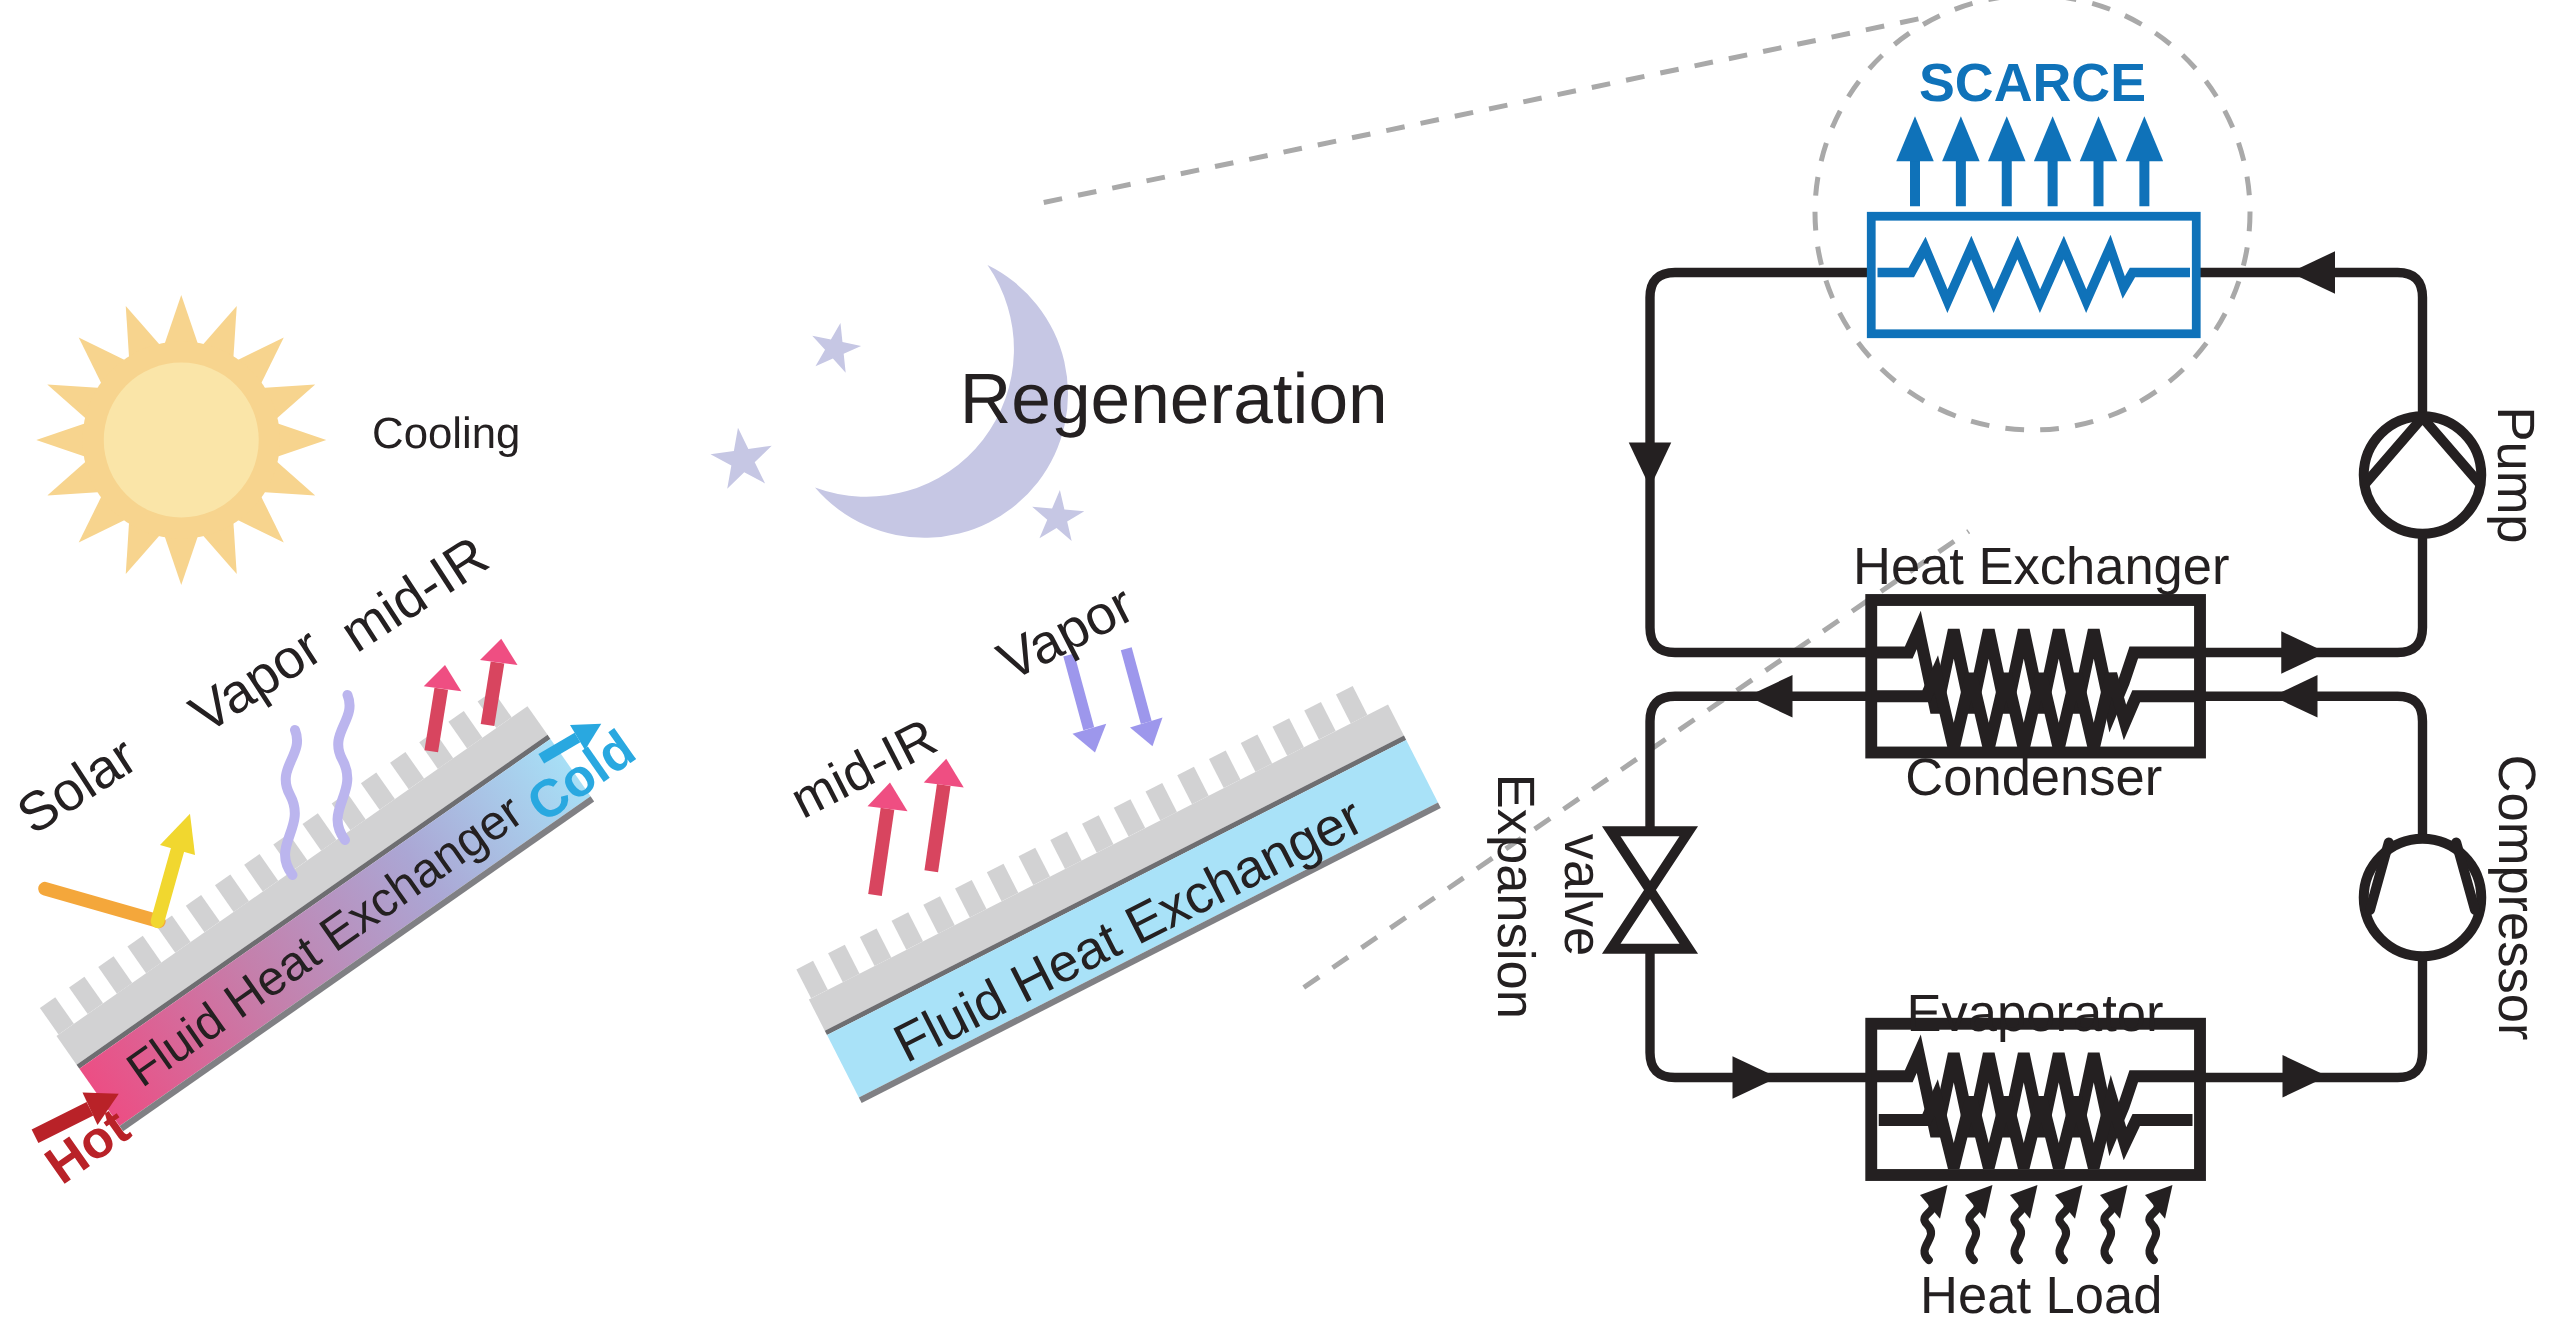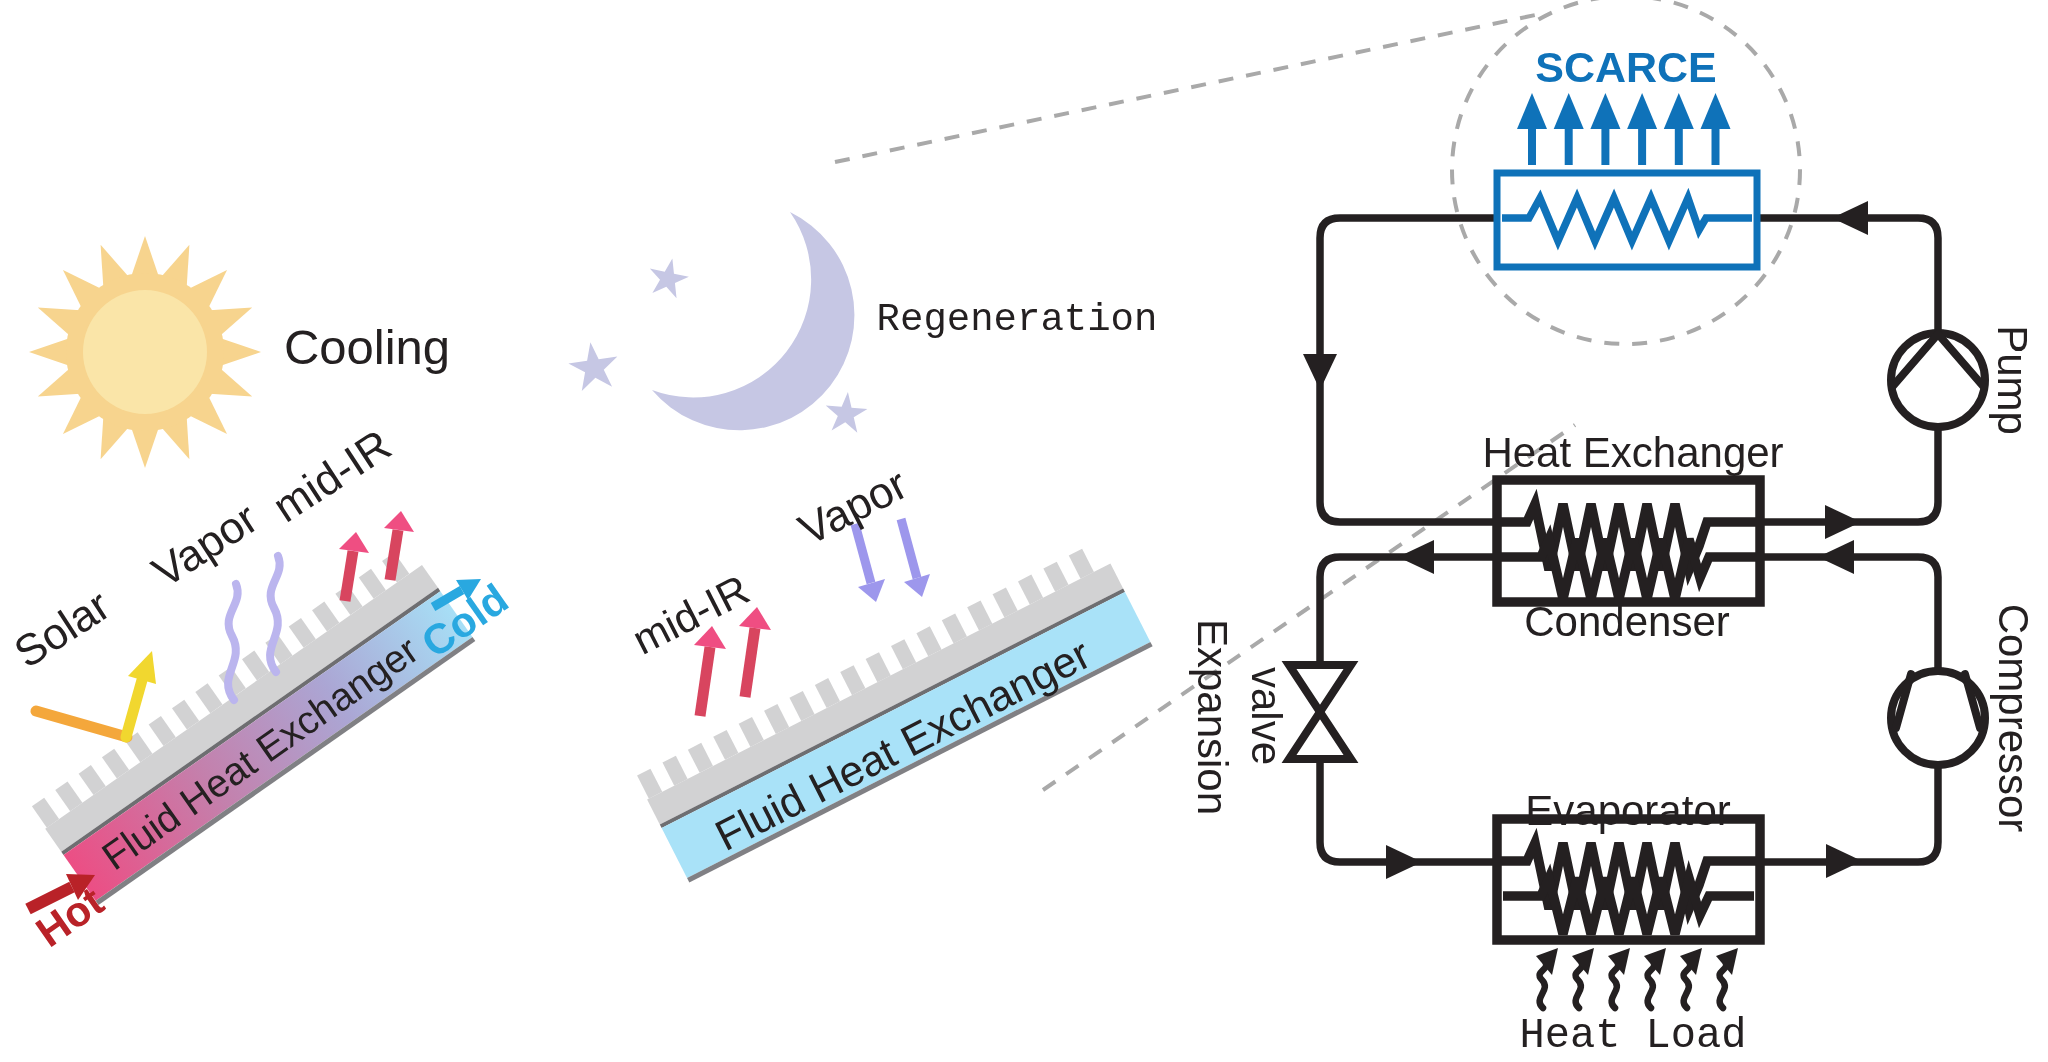--- a/index.html
+++ b/index.html
@@ -6,36 +6,36 @@
   .canvas{
     position:relative;width:2048px;height:1062px;overflow:hidden;background:#ffffff;
     font-family:"Liberation Sans", sans-serif;color:#242021;
   }
   .canvas svg{position:absolute;left:0;top:0;}
   .lbl{
     position:absolute;white-space:nowrap;font-size:42px;line-height:1;
     transform:translate(-50%,-50%);transform-origin:center;
   }
   .rot90{transform:translate(-50%,-50%) rotate(90deg);}
-  .l-cooling{left:367px;top:347px;font-size:49px;}
-  .l-regeneration{left:1017px;top:320px;font-size:39px;font-family:Liberation Mono, monospace;}
+  .l-cooling{left:357px;top:347px;font-size:35px;}
+  .l-regeneration{left:939px;top:320px;font-size:57px;}
   .l-solar{left:62px;top:629px;font-size:44px;transform:translate(-50%,-50%) rotate(-33deg);}
   .l-vapor1{left:205px;top:545px;font-size:44px;transform:translate(-50%,-50%) rotate(-33deg);}
   .l-midir1{left:332px;top:476px;font-size:44px;transform:translate(-50%,-50%) rotate(-33deg);}
   .l-fhe1{left:260px;top:753px;font-size:39px;transform:translate(-50%,-50%) rotate(-35deg);}
   .l-hot{left:70px;top:917px;font-size:42px;font-weight:600;color:#B92228;transform:translate(-50%,-50%) rotate(-35deg);}
   .l-cold{left:465px;top:621px;font-size:42px;font-weight:600;color:#29A8E0;transform:translate(-50%,-50%) rotate(-35deg);}
   .l-midir2{left:691px;top:615px;font-size:42px;transform:translate(-50%,-50%) rotate(-27deg);}
   .l-vapor2{left:853px;top:507px;font-size:44px;transform:translate(-50%,-50%) rotate(-27deg);}
   .l-fhe2{left:903px;top:745px;font-size:43px;transform:translate(-50%,-50%) rotate(-27deg);}
   .l-scarce{left:1626px;top:67px;font-size:43px;font-weight:600;color:#0F72B9;}
   .l-hx{left:1633px;top:453px;}
   .l-cond{left:1627px;top:622px;}
   .l-evap{left:1628px;top:791px;margin-top:20px;}
-  .l-hload{left:1633px;top:1036px;font-family:Liberation Mono, monospace;}
+  .l-hload{left:1633px;top:1036px;}
   .l-pump{left:2012px;top:380px;}
   .l-comp{left:2013px;top:718px;}
   .l-expan{left:1212px;top:717px;}
   .l-valve{left:1266px;top:716px;}
 </style>
 </head>
 <body>
 
 <div class="canvas">
 

